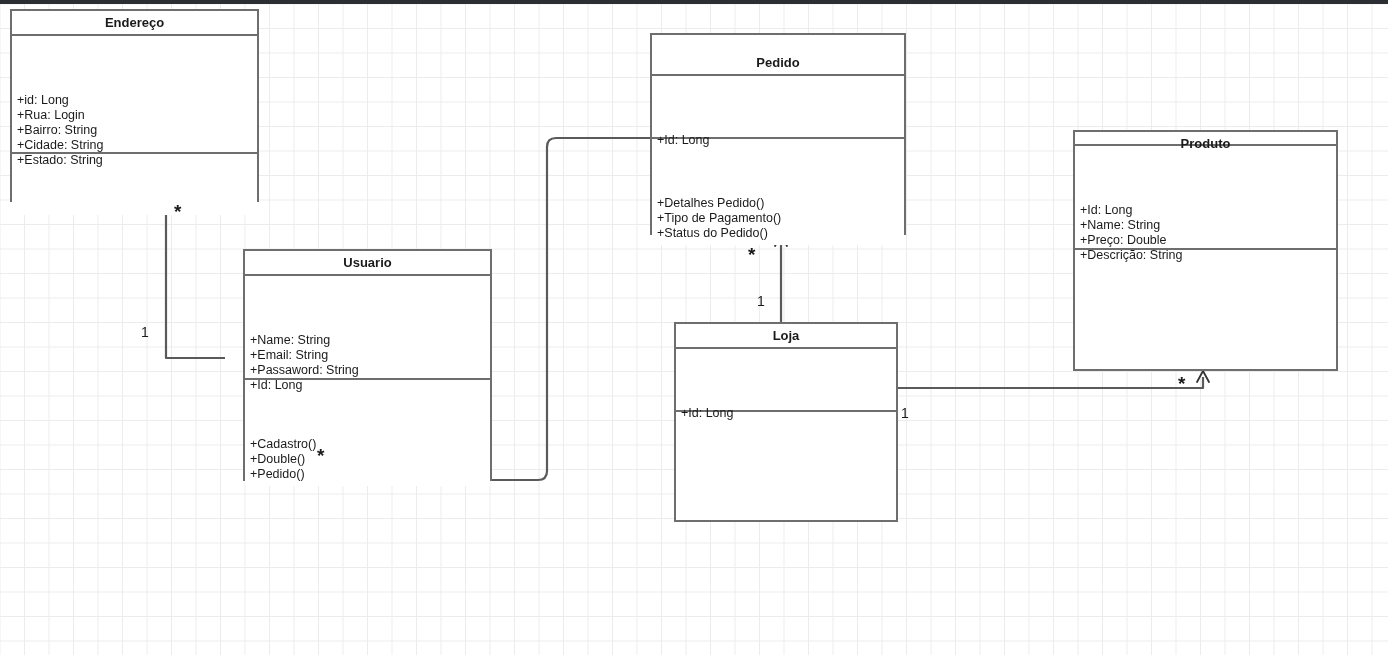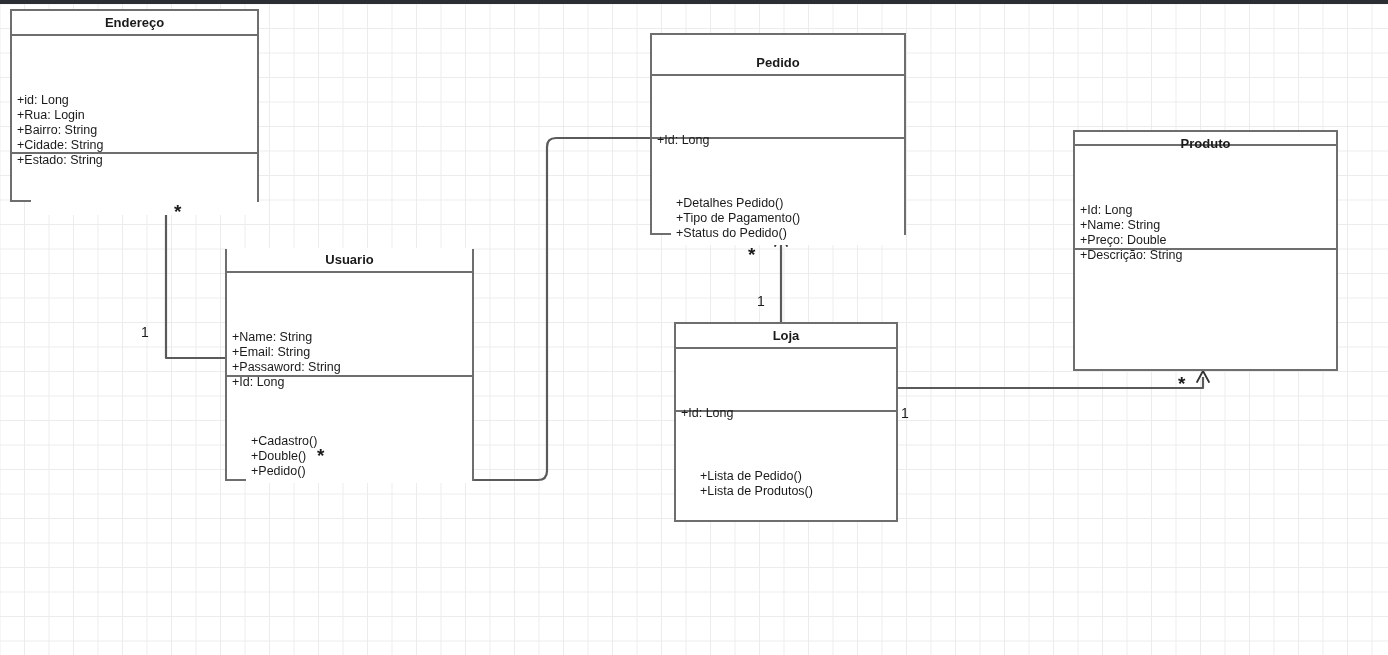--- a/index.html
+++ b/index.html
@@ -56,21 +56,20 @@
     font-size: 12.5px;
     color: #1a1a1a;
     line-height: 15px;
     background: #ffffff;
   }
   .uml-section.divided {
     border-bottom: 2px solid #6e6e6e;
   }
   .uml-section.grow {
     flex: 1 1 auto;
-    margin-left: 19px;
   }
   .uml-row {
     white-space: pre;
   }
   .edge-layer {
     position: absolute;
     left: 0;
     top: 0;
     width: 1388px;
     height: 655px;
@@ -140,43 +139,39 @@
       <div class="uml-class" style="left: 1073px; top: 130px; width: 265px; height: 241px; border-color: rgb(110, 110, 110);">
         <div class="uml-title" style="height: 14px; border-bottom-color: rgb(110, 110, 110);">Produto</div>
         <div class="uml-section divided" style="height: 68px; border-bottom-color: rgb(110, 110, 110);">
           <div class="uml-row">+Id: Long</div>
           <div class="uml-row">+Name: String</div>
           <div class="uml-row">+Preço: Double</div>
           <div class="uml-row">+Descrição: String</div>
         </div>
         <div class="uml-section grow"></div>
       </div>
-      <div class="uml-class" style="left: 225px; top: 249px; width: 249px; height: 232px; border-color: rgb(110, 110, 110); justify-content: center;">
+      <div class="uml-class" style="left: 243px; top: 249px; width: 249px; height: 232px; border-color: rgb(110, 110, 110);">
         <div class="uml-title" style="height: 25px; border-bottom-color: rgb(110, 110, 110);">Usuario</div>
         <div class="uml-section divided" style="height: 68px; border-bottom-color: rgb(110, 110, 110);">
           <div class="uml-row">+Name: String</div>
           <div class="uml-row">+Email: String</div>
           <div class="uml-row">+Passaword: String</div>
           <div class="uml-row">+Id: Long</div>
         </div>
         <div class="uml-section grow">
           <div class="uml-row">+Cadastro()</div>
           <div class="uml-row">+Double()</div>
           <div class="uml-row">+Pedido()</div>
         </div>
       </div>
       <div class="uml-class" style="left: 674px; top: 322px; width: 224px; height: 200px; border-color: rgb(110, 110, 110);">
         <div class="uml-title" style="height: 25px; border-bottom-color: rgb(110, 110, 110);">Loja</div>
         <div class="uml-section divided" style="height: 24px; border-bottom-color: rgb(110, 110, 110);">
           <div class="uml-row">+Id: Long</div>
         </div>
-        <div class="uml-section grow">
-          <div class="uml-row">+Lista de Pedido()</div>
-          <div class="uml-row">+Lista de Produtos()</div>
-        </div>
       </div>
     </div>
   <div id="labels-layer">
       <div class="mult-label" style="left: 141px; top: 325px;">1</div>
       <div class="mult-label star" style="left: 174px; top: 205px;">*</div>
       <div class="mult-label star" style="left: 317px; top: 449px;">*</div>
       <div class="mult-label" style="left: 757px; top: 294px;">1</div>
       <div class="mult-label star" style="left: 748px; top: 248px;">*</div>
       <div class="mult-label" style="left: 901px; top: 406px;">1</div>
       <div class="mult-label star" style="left: 1178px; top: 377px;">*</div>

